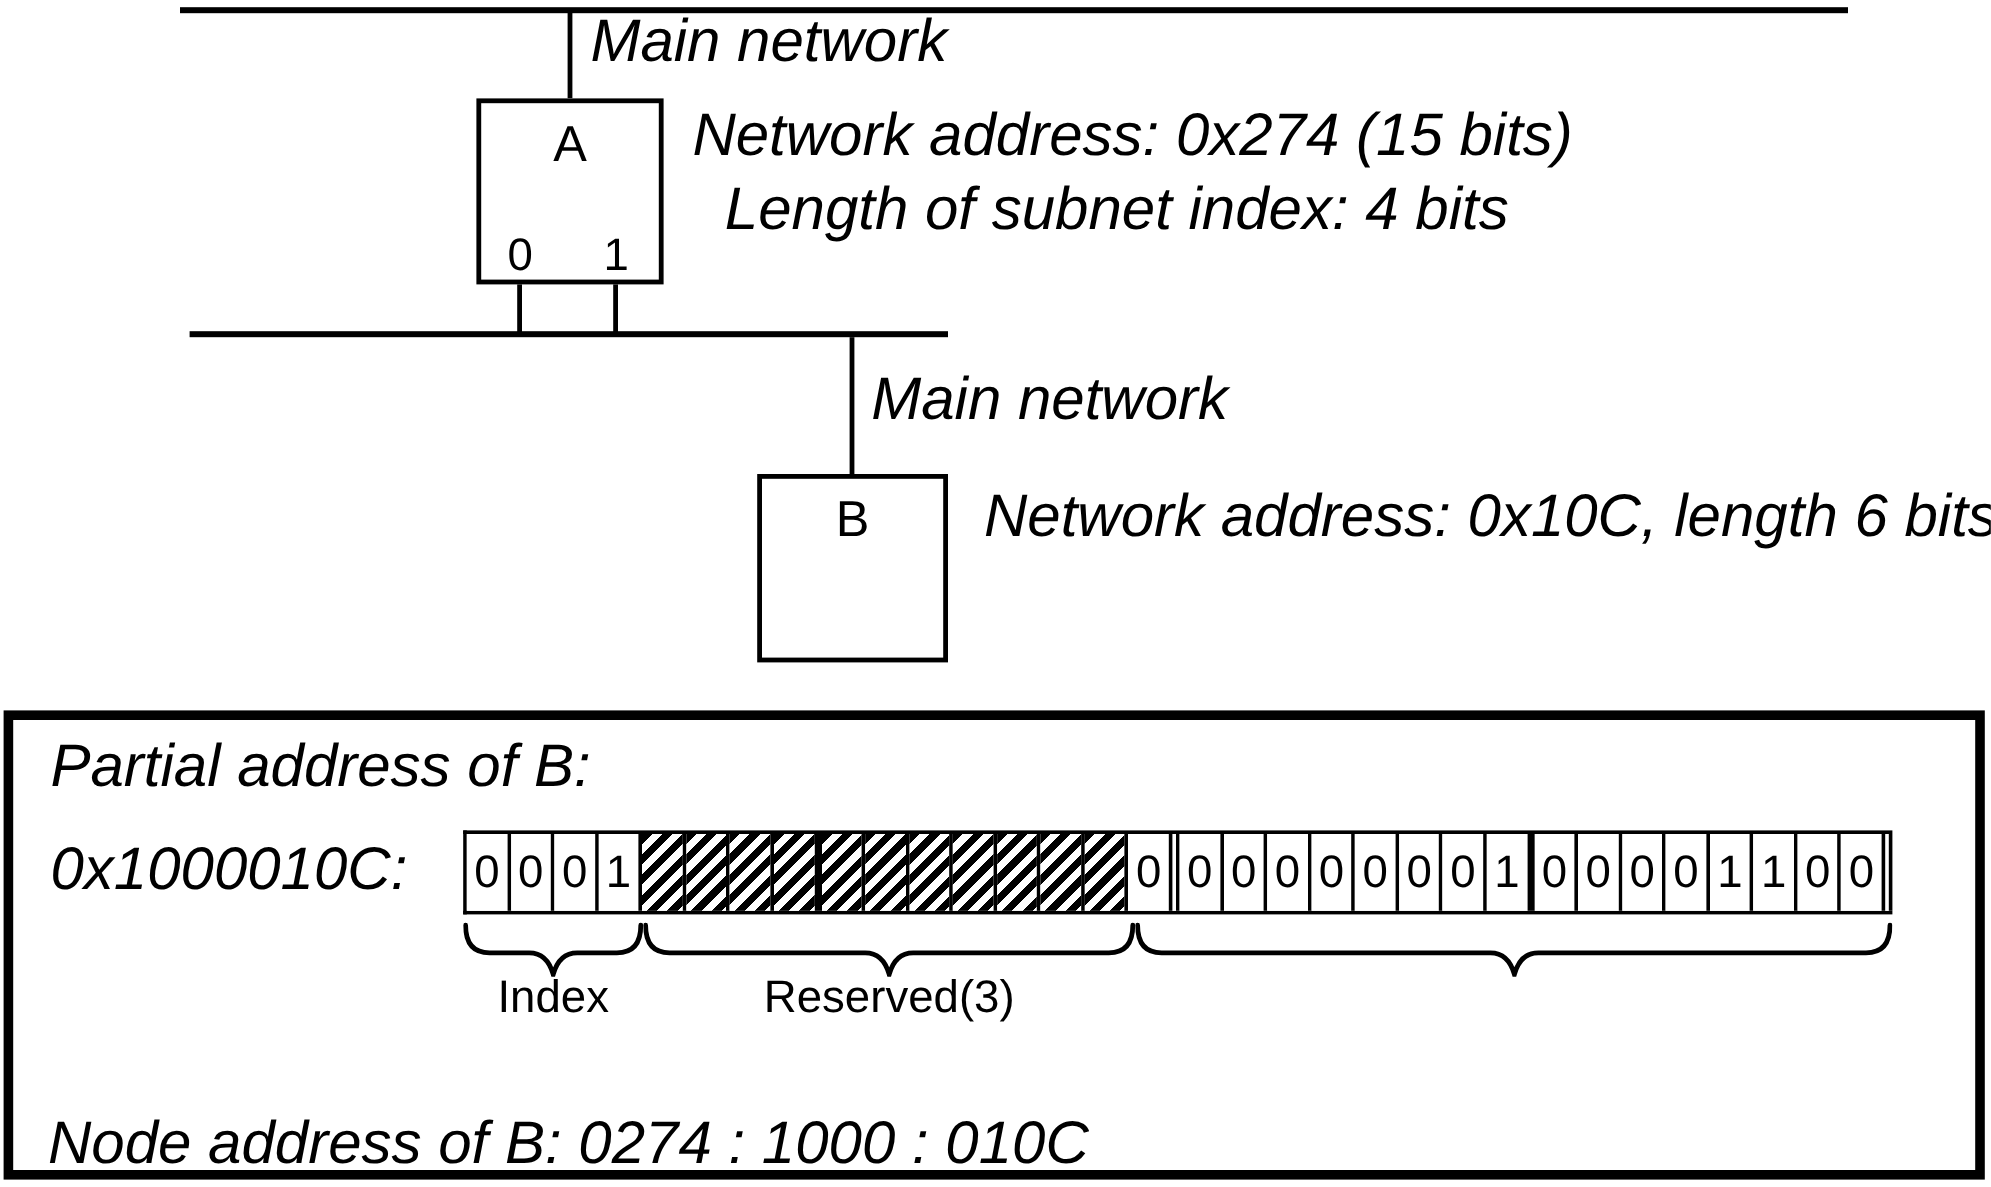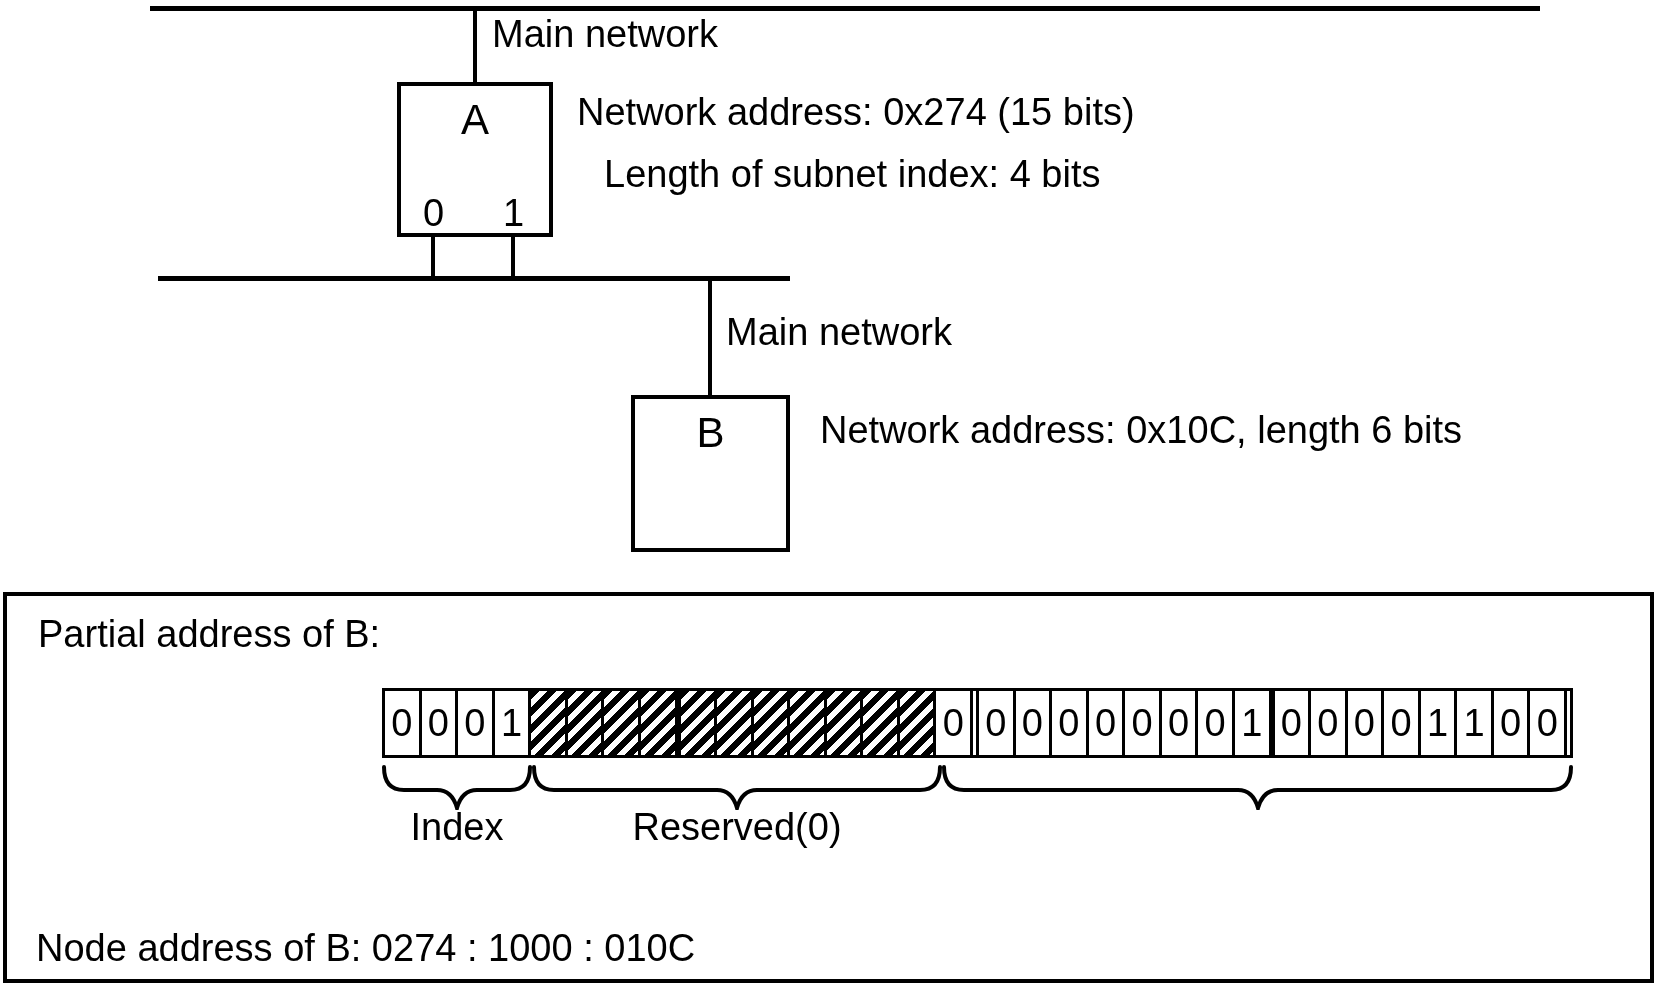--- a/index.html
+++ b/index.html
@@ -3,24 +3,24 @@
 <meta charset="utf-8">
 <style>
   html,body{margin:0;padding:0;background:#fff;}
   body{width:1659px;height:989px;position:relative;overflow:hidden;
        font-family:"Liberation Sans",sans-serif;color:#000;}
   .hline{position:absolute;background:#000;height:5px;}
   .vline{position:absolute;background:#000;width:4px;}
   .node-box{position:absolute;border:4px solid #000;background:#fff;box-sizing:border-box;}
   .node-letter{position:absolute;left:0;right:0;top:10px;text-align:center;font-size:42px;}
   .port{position:absolute;bottom:0;font-size:38px;line-height:40px;}
-  .lbl{position:absolute;font-size:38px;line-height:44px;white-space:nowrap;}
+  .lbl{position:absolute;font-size:50px;line-height:44px;white-space:nowrap;font-style:italic;}
 
   .panel{position:absolute;left:3px;top:592px;width:1651px;height:391px;
-         border:4px solid #000000;box-sizing:border-box;background:#fff;}
+         border:8px solid #000000;box-sizing:border-box;background:#fff;}
 
   .bitrow{position:absolute;left:375px;top:92px;width:1191px;height:70px;
           display:flex;border:3px solid #000;border-right:none;box-sizing:border-box;}
   .cell{flex:1 1 0;border-right:3px solid #000;box-sizing:border-box;
         display:flex;align-items:center;justify-content:center;
         font-size:38px;background:#fff;}
   .cell.thick{border-right-width:6px;}
   .cell.dbl{border-right:9px double #000;}
   .cell.hatch{background:repeating-linear-gradient(135deg,#000 0 6px,#fff 6px 12px);}
 
@@ -58,20 +58,21 @@
 <div class="node-box" style="left:631px;top:395px;width:159px;height:157px;">
   <span class="node-letter">B</span>
 </div>
 
 <div class="lbl" style="left:820px;top:408px;">Network address: 0x10C, length 6 bits</div>
 
 <div class="panel">
 
   <div class="lbl" style="left:31px;top:16px;">Partial address of B:</div>
 
+  <div class="lbl" style="left:31px;top:102px;">0x1000010C:</div>
 
   <div class="bitrow">
     <div class="cell">0</div>
     <div class="cell">0</div>
     <div class="cell">0</div>
     <div class="cell">1</div>
     <div class="cell hatch"></div>
     <div class="cell hatch"></div>
     <div class="cell hatch"></div>
     <div class="cell hatch thick"></div>
@@ -105,16 +106,16 @@
     <path d="M 2 3 Q 2 26 22 26 L 55 26 Q 70 26 75 44 Q 80 26 95 26 L 128 26 Q 148 26 148 3" fill="none" stroke="#000" stroke-width="4" stroke-linecap="round"></path>
   </svg>
   <svg class="brace" style="left:525px;width:410px;" viewBox="0 0 410 46">
     <path d="M 2 3 Q 2 26 22 26 L 185 26 Q 200 26 205 44 Q 210 26 225 26 L 388 26 Q 408 26 408 3" fill="none" stroke="#000" stroke-width="4" stroke-linecap="round"></path>
   </svg>
   <svg class="brace" style="left:935px;width:631px;" viewBox="0 0 631 46">
     <path d="M 2 3 Q 2 26 22 26 L 296 26 Q 311 26 316 44 Q 321 26 336 26 L 609 26 Q 629 26 629 3" fill="none" stroke="#000" stroke-width="4" stroke-linecap="round"></path>
   </svg>
 
   <div class="brace-label" style="left:450px;">Index</div>
-  <div class="brace-label" style="left:730px;">Reserved(0)</div>
+  <div class="brace-label" style="left:730px;">Reserved(3)</div>
 
   <div class="lbl" style="left:29px;top:330px;">Node address of B: 0274 : 1000 : 010C</div>
 </div>
 
 </body></html>

